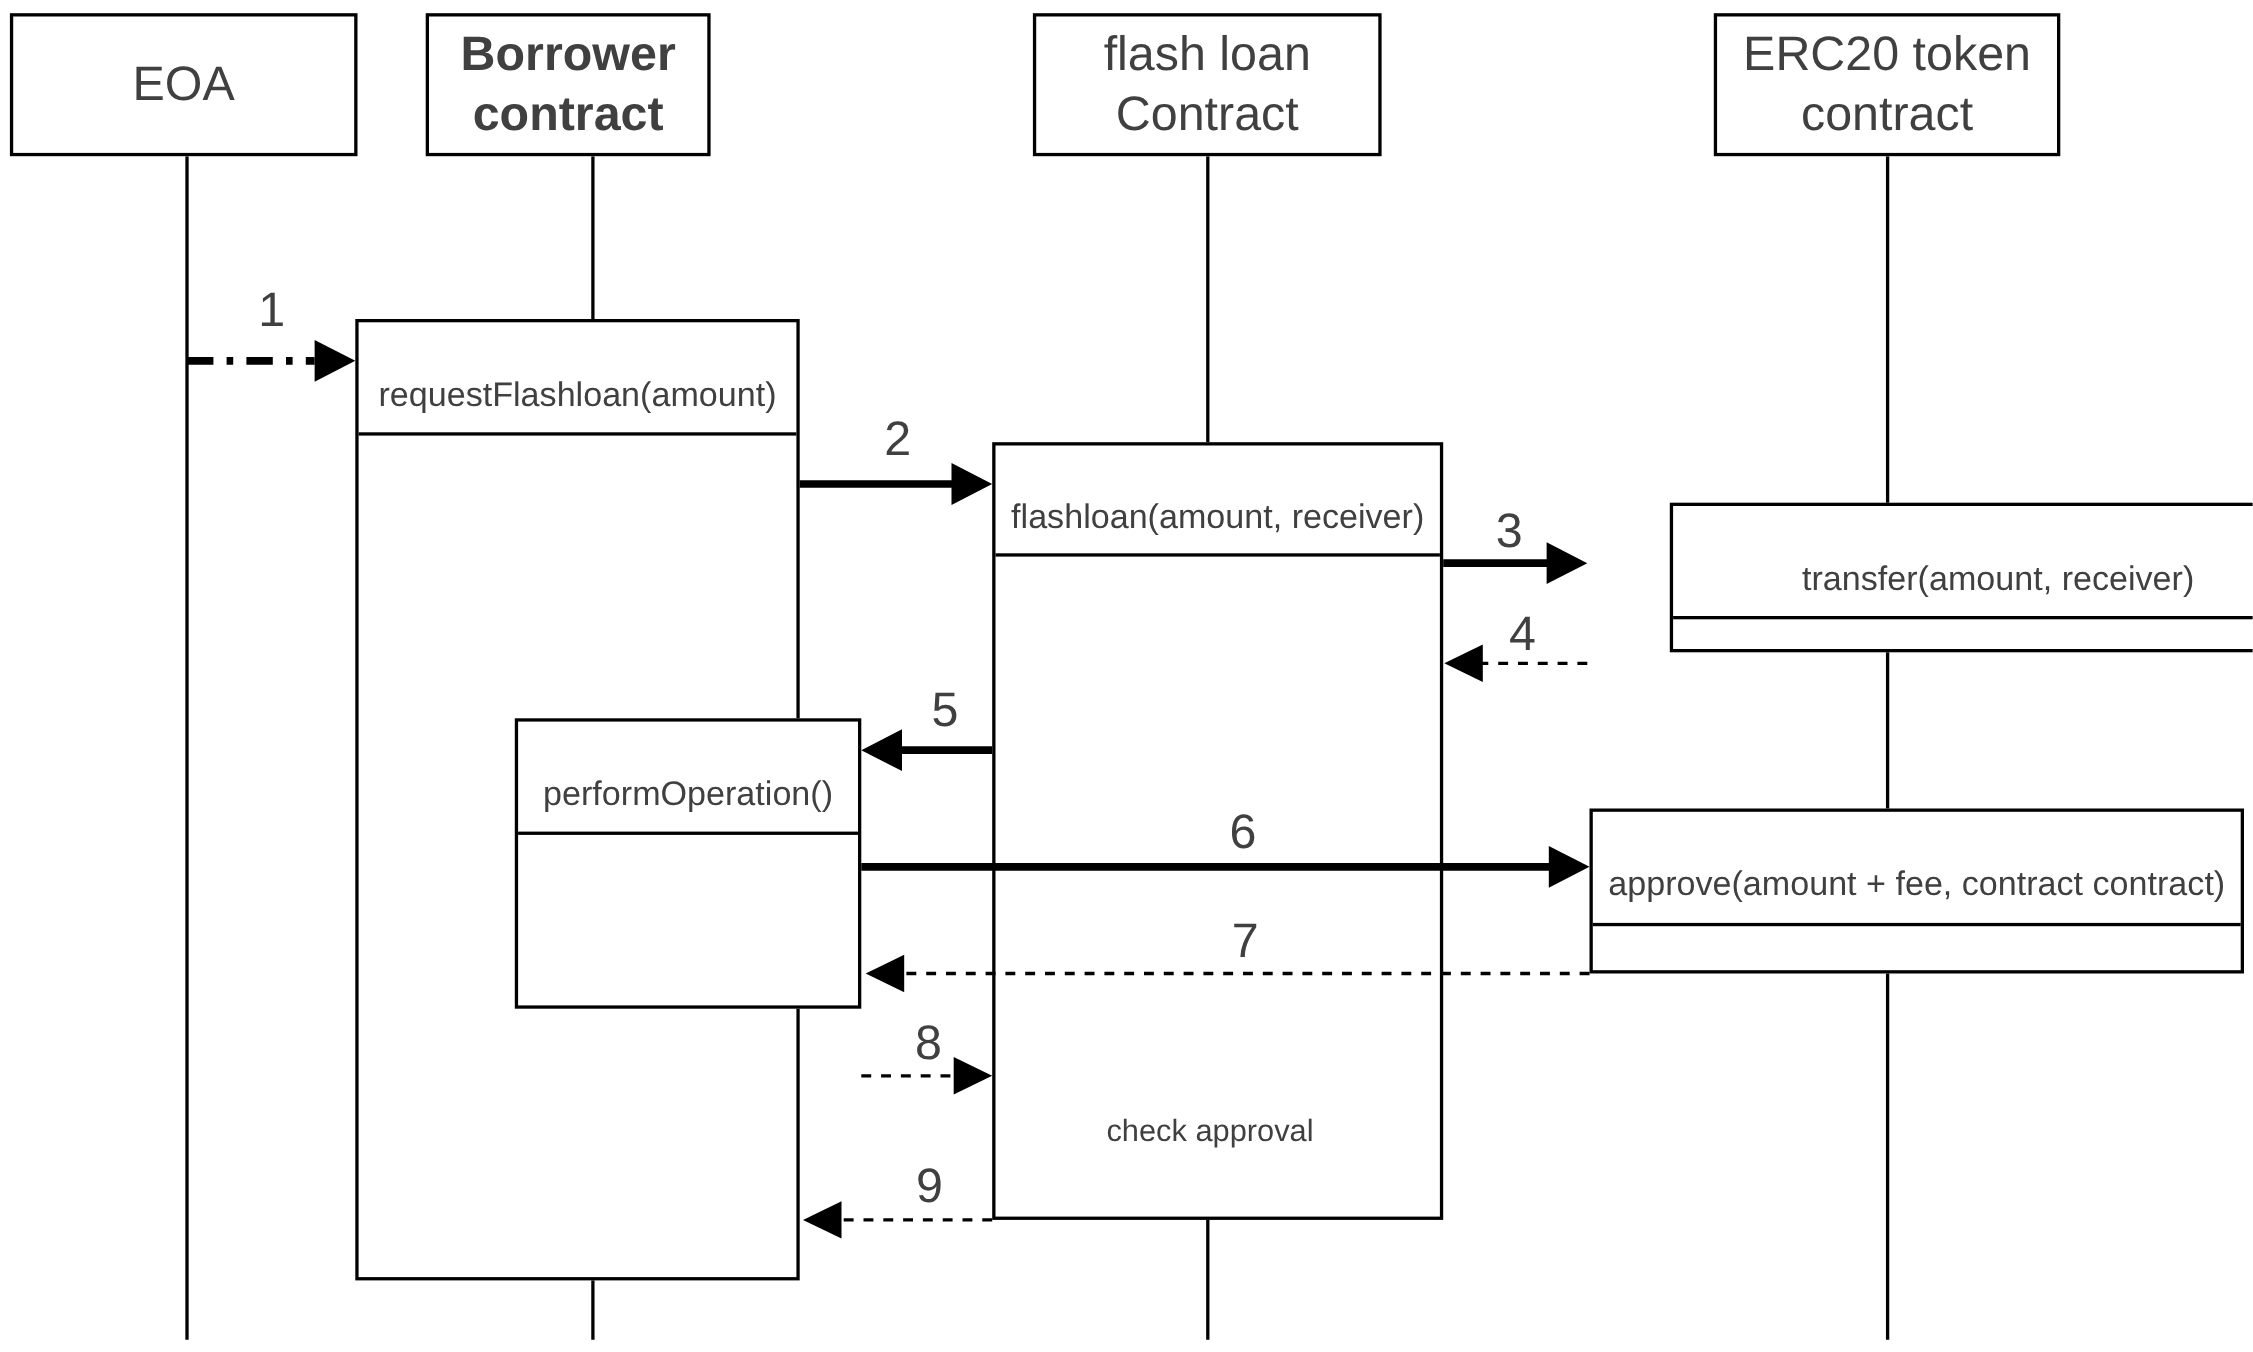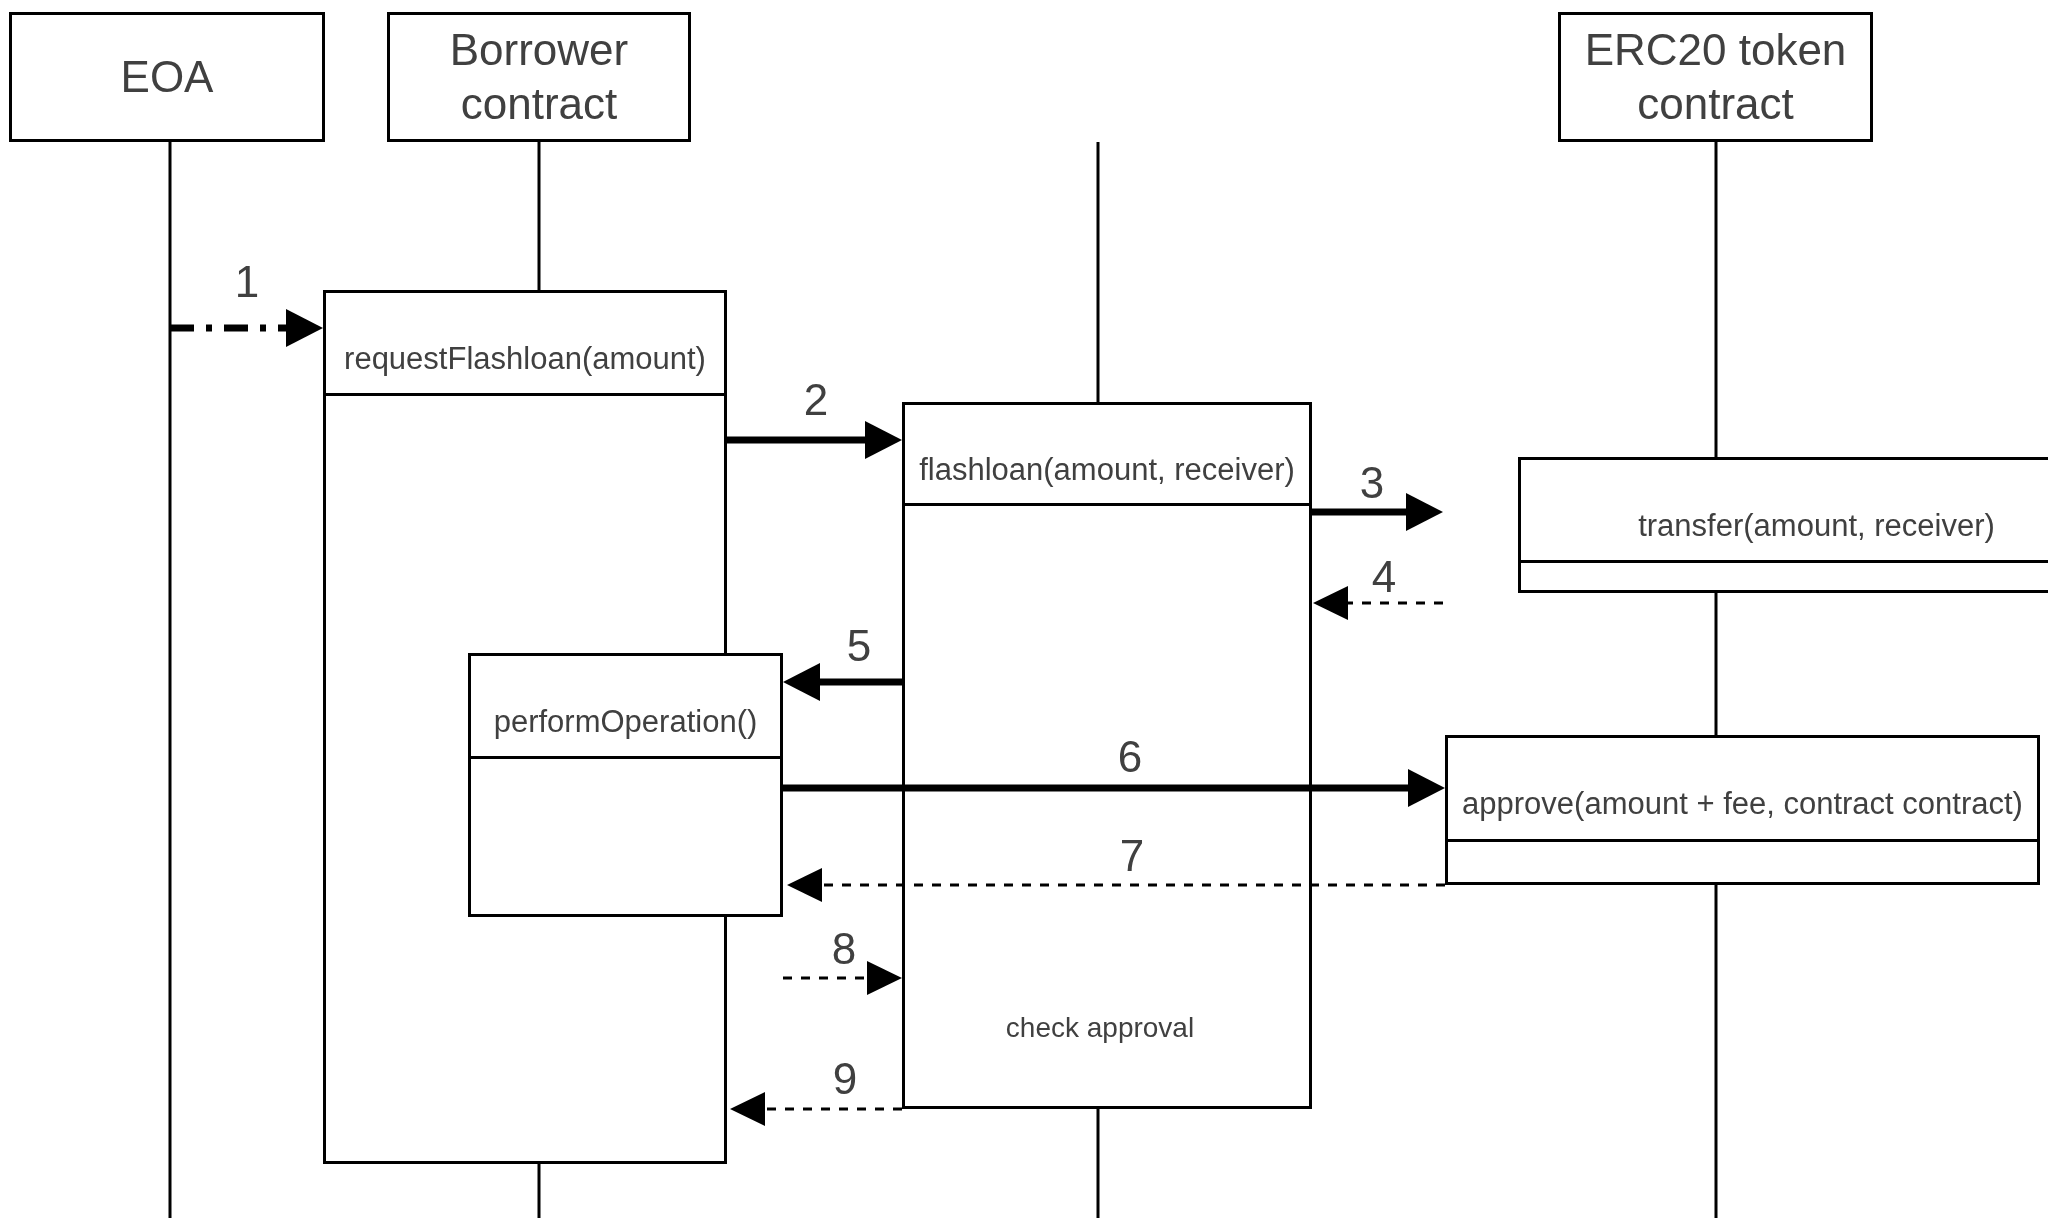--- a/index.html
+++ b/index.html
@@ -74,22 +74,25 @@
   <svg class="layer" viewBox="0 0 2048 1229" width="2048" height="1229">
     <line x1="170" y1="142" x2="170" y2="1218" stroke="#000" stroke-width="3"></line>
     <line x1="539" y1="142" x2="539" y2="1218" stroke="#000" stroke-width="3"></line>
     <line x1="1098" y1="142" x2="1098" y2="1218" stroke="#000" stroke-width="3"></line>
     <line x1="1716" y1="142" x2="1716" y2="1218" stroke="#000" stroke-width="3"></line>
   </svg>
 
   <div class="actor" style="left:9px; width:316px;">
     <span>EOA</span>
   </div>
-  <div class="actor" style="left:387px; width:304px;">
+  <div class="actor" style="left:387px; width:259px;font-weight:bold;">
     <span>Borrower contract</span>
+  </div>
+  <div class="actor" style="left:939px; width:317px;">
+    <span>flash loan Contract</span>
   </div>
   <div class="actor" style="left:1558px; width:315px;">
     <span>ERC20 token contract</span>
   </div>
 
   <div class="act" style="left:323px; top:290px; width:404px; height:874px;">
     <div class="hdr">requestFlashloan(amount)</div>
   </div>
 
   <div class="act" style="left:902px; top:402px; width:410px; height:707px;">

